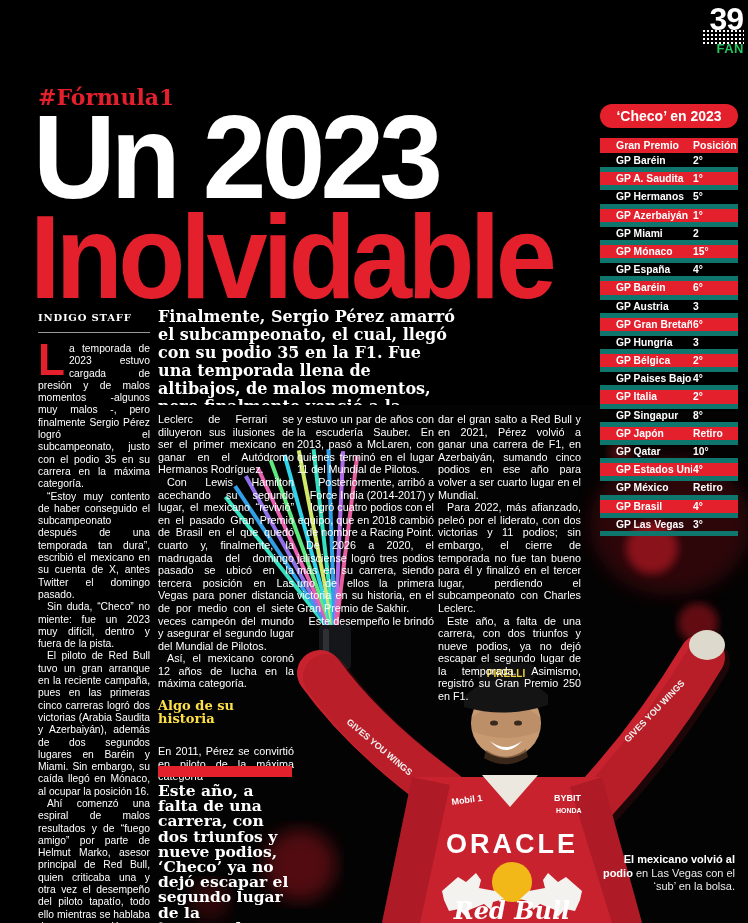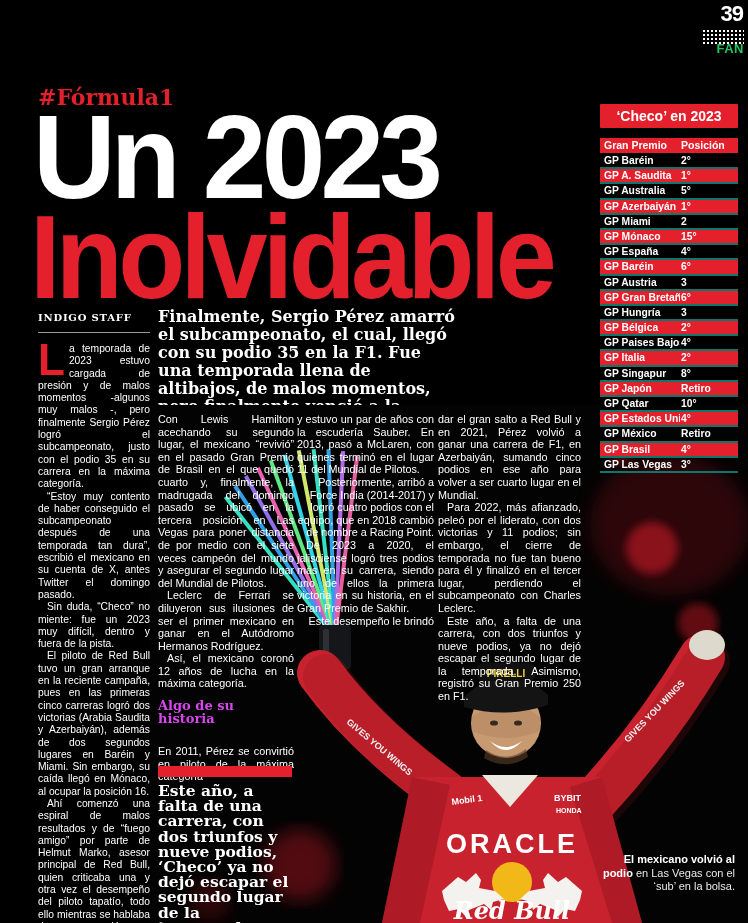--- a/index.html
+++ b/index.html
@@ -1,20 +1,20 @@
 <!DOCTYPE html>
 <html><head>
 <meta charset="utf-8">
 <style>
   html,body{margin:0;padding:0;background:#000;}
   #page{position:relative;width:748px;height:923px;background:#000;overflow:hidden;
         font-family:"Liberation Sans",sans-serif;color:#fff;}
 
   
-  .pageno{position:absolute;top:1px;right:5px;font-size:22px;font-weight:bold;letter-spacing:-1px;color:#fff;margin-left:12px;}
+  .pageno{position:absolute;top:1px;right:5px;font-size:32px;font-weight:bold;letter-spacing:-1px;color:#fff;margin-left:12px;}
   .dots{position:absolute;top:29px;right:4px;width:42px;height:15px;
         background-image:radial-gradient(#fff 0.9px,transparent 1.1px);background-size:4px 4px;}
   .section{position:absolute;top:41px;right:4px;font-size:13px;font-weight:bold;color:#22c55e;letter-spacing:.5px;}
 
   .kicker{position:absolute;left:38px;top:84px;font-family:"DejaVu Serif",serif;
           font-weight:bold;font-size:22px;color:#e3202c;}
 
   .hl{position:absolute;left:30px;font-weight:bold;line-height:1;white-space:nowrap;
       transform-origin:left top;}
   .hl1{top:98px;left:33px;font-size:118px;letter-spacing:-5px;transform:scaleX(.97);color:#fff;}
@@ -33,36 +33,36 @@
   #col1{left:38px;top:343px;width:112px;font-size:10.3px;line-height:12.3px;}
   #col2{left:158px;top:413px;width:136px;font-size:10.8px;line-height:12.6px;}
   #col3{left:297px;top:413px;width:137px;font-size:10.8px;line-height:12.6px;}
   #col4{left:438px;top:413px;width:143px;font-size:10.8px;line-height:12.6px;}
   #col3 p:nth-child(2){text-align:right;}
   #col3 p:last-child{text-align:right;}
 
   .dropcap{float:left;color:#e3202c;font-weight:bold;font-size:44px;line-height:34px;
            padding-right:4px;font-family:"Liberation Sans",sans-serif;}
 
-  .subhead{font-family:"DejaVu Serif",serif;font-weight:bold;font-size:13px;color:#d946ef;
+  .subhead{font-family:"DejaVu Serif",serif;font-weight:bold;font-size:13px;color:#fde047;
            margin:10px 0 8px 0 !important;text-indent:0 !important;text-align:left;}
 
   .quote-block{position:absolute;left:158px;top:766px;width:134px;z-index:2;}
   .quote-bar{width:134px;height:11px;background:#e3202c;margin-bottom:6px;}
   .quote{font-family:"DejaVu Serif",serif;font-weight:bold;font-size:15.5px;line-height:15.2px;color:#fff;}
 
   
   .tablewrap{position:absolute;left:600px;top:104px;width:138px;z-index:3;}
-  .pill{width:138px;height:24px;background:#e3202c;border-radius:1px;color:#fff;
+  .pill{width:138px;height:24px;background:#e3202c;border-radius:12px;color:#fff;
         font-weight:bold;font-size:14px;text-align:center;line-height:24px;}
   .gtable{margin-top:10px;width:138px;font-weight:bold;font-size:10.3px;}
-  .trow{display:flex;height:13.2px;line-height:13.2px;border-bottom:2px solid #0f766e;color:#fff;}
+  .trow{display:flex;height:13.2px;line-height:13.2px;border-bottom:5px solid #0f766e;color:#fff;}
   .trow.red,.thead{background:#e3202c;}
   .thead{display:flex;height:15px;line-height:15px;border-bottom:1px solid #000;color:#fff;font-size:10.5px;}
-  .tc1{width:76px;padding-left:4px;white-space:nowrap;overflow:hidden;}
+  .tc1{width:76px;padding-left:16px;white-space:nowrap;overflow:hidden;}
   .tc2{flex:1;padding-left:1px;}
 
   
   .photo{position:absolute;left:150px;top:405px;width:598px;height:518px;z-index:1;overflow:hidden;background:#020202;}
 
   .caption{position:absolute;left:602px;top:853px;width:133px;z-index:4;text-align:right;
            font-size:11px;line-height:13.5px;color:#e9e9e9;}
   .caption b{color:#fff;}
 </style>
 </head>
@@ -171,31 +171,31 @@
   <div class="col" id="col1">
     <p><span class="dropcap">L</span><span>a temporada de 2023 estuvo cargada de presión y de malos momentos -algunos muy malos -, pero finalmente Sergio Pérez logró el subcampeonato, justo con el podio 35 en su carrera en la máxima categoría.</span></p>
     <p>“Estoy muy contento de haber conseguido el subcampeonato después de una temporada tan dura”, escribió el mexicano en su cuenta de X, antes Twitter el domingo pasado.</p>
     <p>Sin duda, “Checo” no miente: fue un 2023 muy difícil, dentro y fuera de la pista.</p>
     <p>El piloto de Red Bull tuvo un gran arranque en la reciente campaña, pues en las primeras cinco carreras logró dos victorias (Arabia Saudita y Azerbaiyán), además de dos segundos lugares en Baréin y Miami. Sin embargo, su caída llegó en Mónaco, al ocupar la posición 16.</p>
     <p>Ahí comenzó una espiral de malos resultados y de “fuego amigo” por parte de Helmut Marko, asesor principal de Red Bull, quien criticaba una y otra vez el desempeño del piloto tapatío, todo ello mientras se hablaba de una renovación para seguir un año más con la escudería austriaca, lo cual, finalmente llegó.</p>
 
   </div>
 
   <div class="col" id="col2">
+    <p>Leclerc de Ferrari se diluyeron sus ilusiones de ser el primer mexicano en ganar en el Autódromo Hermanos Rodríguez.</p>
     <p>Con Lewis Hamilton acechando su segundo lugar, el mexicano “revivió” en el pasado Gran Premio de Brasil en el que quedó cuarto y, finalmente, la madrugada del domingo pasado se ubicó en la tercera posición en Las Vegas para poner distancia de por medio con el siete veces campeón del mundo y asegurar el segundo lugar del Mundial de Pilotos.</p>
-    <p>Leclerc de Ferrari se diluyeron sus ilusiones de ser el primer mexicano en ganar en el Autódromo Hermanos Rodríguez.</p>
     <p>Así, el mexicano coronó 12 años de lucha en la máxima categoría.</p>
     <p class="subhead">Algo de su historia</p>
     <p style="text-indent:0;margin-top:20px;">En 2011, Pérez se convirtió en piloto de la máxima categoría</p>
   </div>
 
   <div class="col" id="col3">
     <p>y estuvo un par de años con la escudería Sauber. En 2013, pasó a McLaren, con quienes terminó en el lugar 11 del Mundial de Pilotos.</p>
     <p>Posteriormente, arribó a Force India (2014-2017) y logró cuatro podios con el equipo, que en 2018 cambió de nombre a Racing Point.</p>
-    <p>De 2023 a 2020, el jalisciense logró tres podios más en su carrera, siendo uno de ellos la primera victoria en su historia, en el Gran Premio de Sakhir.</p>
+    <p>De 2026 a 2020, el jalisciense logró tres podios más en su carrera, siendo uno de ellos la primera victoria en su historia, en el Gran Premio de Sakhir.</p>
     <p>Este desempeño le brindó</p>
   </div>
 
   <div class="col" id="col4">
     <p>dar el gran salto a Red Bull y en 2021, Pérez volvió a ganar una carrera de F1, en Azerbaiyán, sumando cinco podios en ese año para volver a ser cuarto lugar en el Mundial.</p>
     <p>Para 2022, más afianzado, peleó por el liderato, con dos victorias y 11 podios; sin embargo, el cierre de temporada no fue tan bueno para él y finalizó en el tercer lugar, perdiendo el subcampeonato con Charles Leclerc.</p>
     <p>Este año, a falta de una carrera, con dos triunfos y nueve podios, ya no dejó escapar el segundo lugar de la temporada. Asimismo, registró su Gran Premio 250 en F1.</p>
   </div>
 
   <div class="quote-block">
@@ -213,21 +213,21 @@
       <div>
           <div class="trow">
             <span class="tc1">GP Baréin</span>
             <span class="tc2">2°</span>
           </div>
           <div class="trow red">
             <span class="tc1">GP A. Saudita</span>
             <span class="tc2">1°</span>
           </div>
           <div class="trow">
-            <span class="tc1">GP Australia</span>
+            <span class="tc1">GP Hermanos</span>
             <span class="tc2">5°</span>
           </div>
           <div class="trow red">
             <span class="tc1">GP Azerbaiyán</span>
             <span class="tc2">1°</span>
           </div>
           <div class="trow">
             <span class="tc1">GP Miami</span>
             <span class="tc2">2</span>
           </div>

